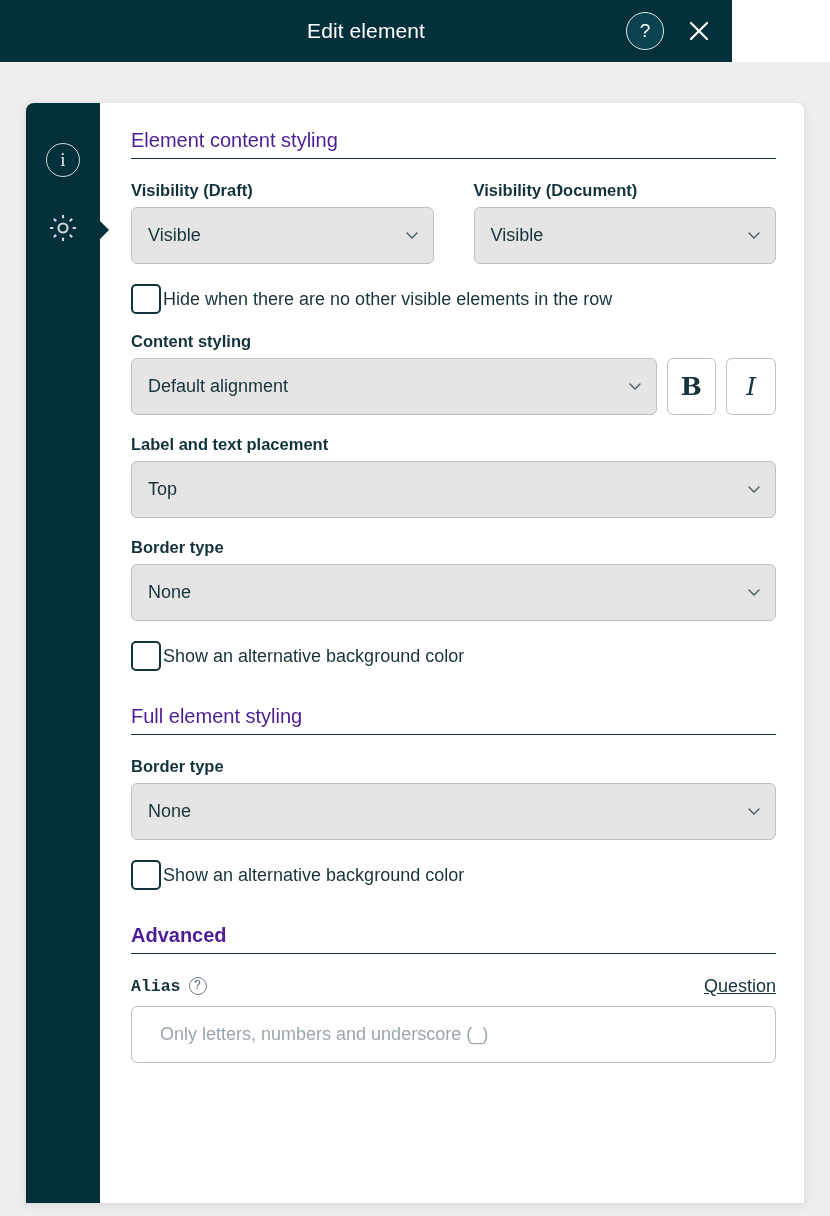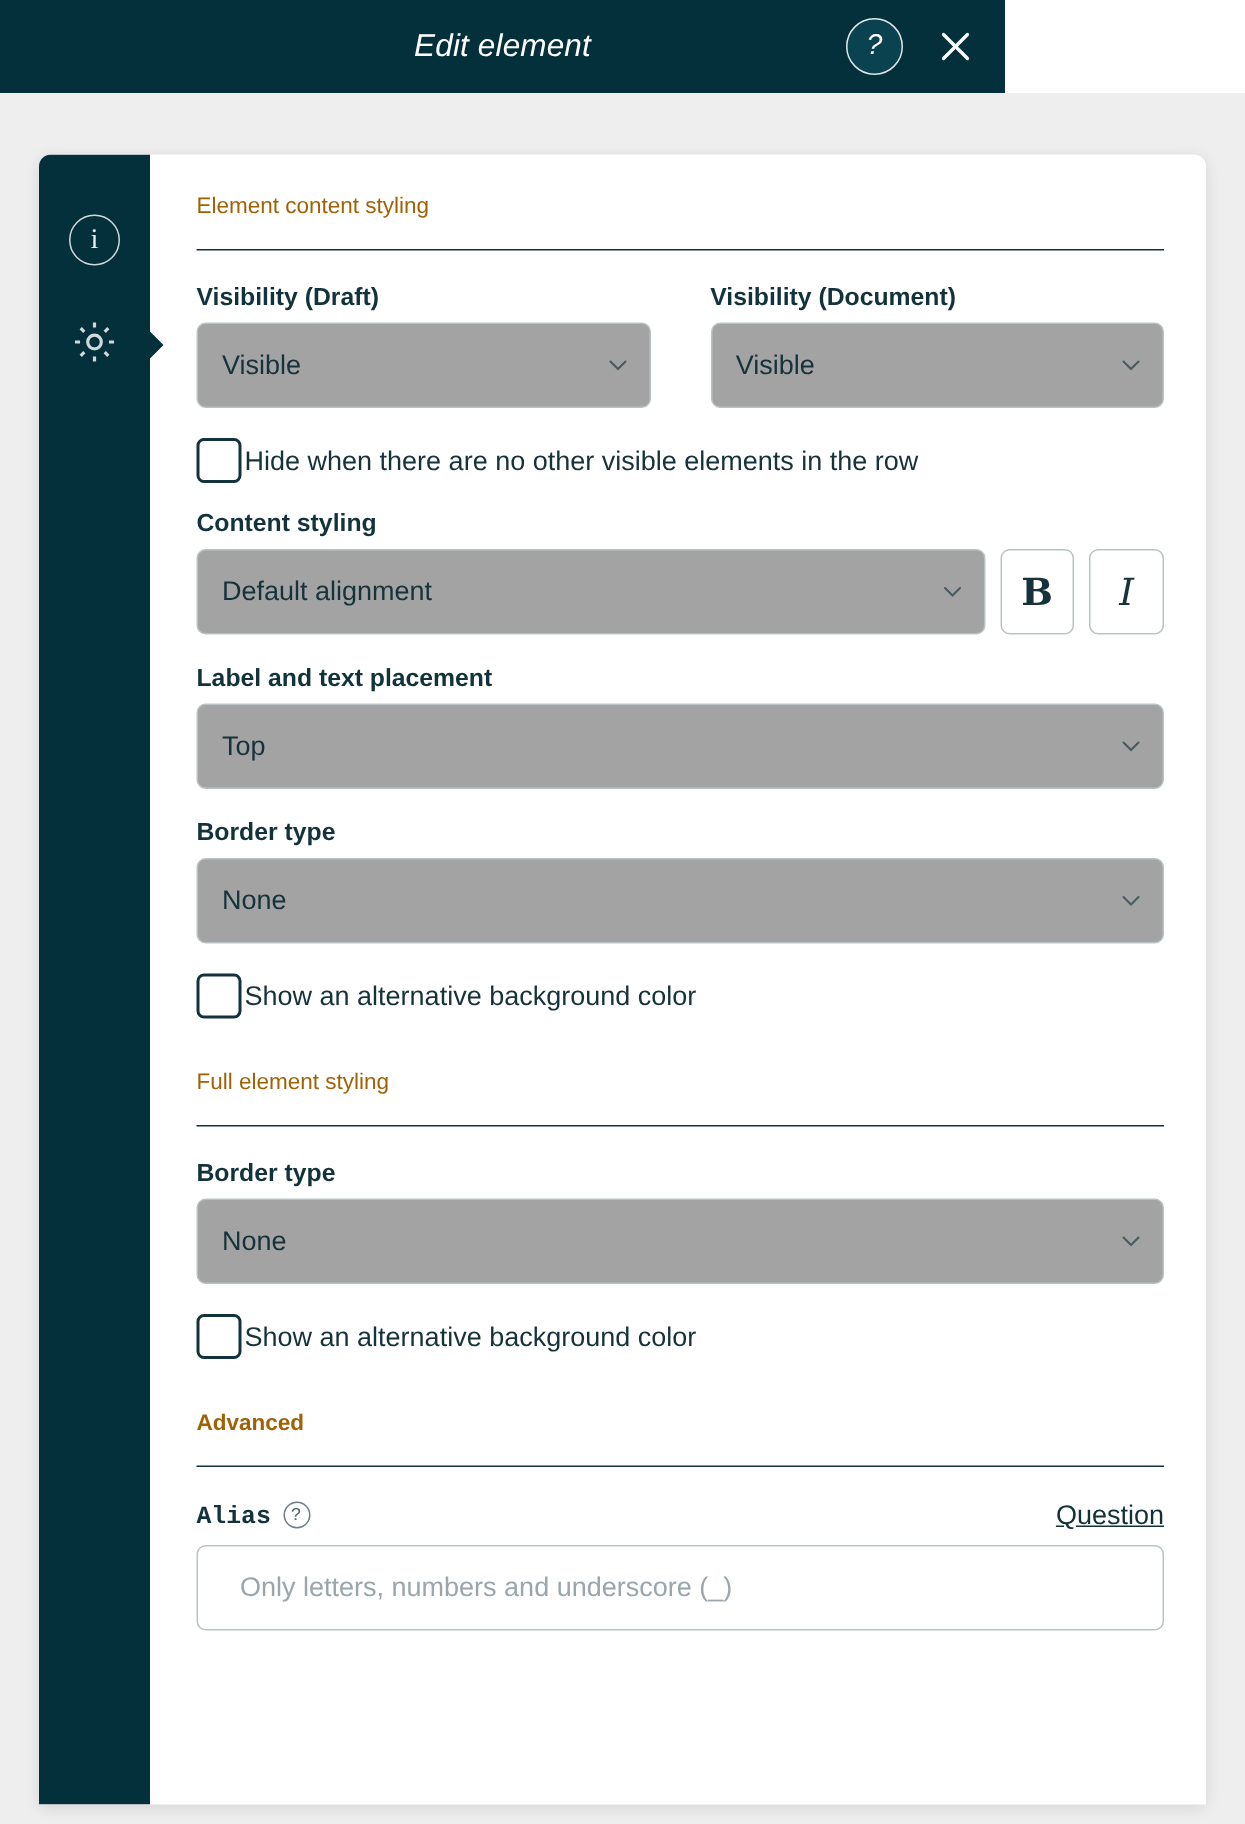--- a/index.html
+++ b/index.html
@@ -9,27 +9,26 @@
     width: 830px;
     height: 1216px;
     background: #ffffff;
     font-family: "Liberation Sans", sans-serif;
     overflow: hidden;
   }
 
   
   .topbar {
     position: relative;
-    width: 670px;
+    width: 732px;
     height: 62px;
     background: #04303c;
     display: flex;
     align-items: center;
     justify-content: center;
-    font-style: italic;
   }
   .topbar-title {
     color: #ffffff;
     font-size: 21px;
     font-weight: 400;
     letter-spacing: 0.1px;
   }
   .topbar-actions {
     position: absolute;
     right: 16px;
@@ -119,24 +118,24 @@
   }
 
   
   .content {
     flex: 1 1 auto;
     padding: 26px 28px 0 31px;
     overflow: hidden;
   }
 
   .section-head {
-    font-size: 15px;
+    font-size: 20px;
     font-weight: 400;
-    color: #a16207;
-    padding-bottom: 20px;
+    color: #4c1d95;
+    padding-bottom: 6px;
     border-bottom: 1.6px solid #12313a;
     margin: 0 0 22px 0;
   }
   .section-head.bold { font-weight: 700; }
   .section-head.mt { margin-top: 34px; }
 
   .label {
     font-size: 16.5px;
     font-weight: 700;
     color: #13333c;
@@ -147,21 +146,21 @@
     display: flex;
     gap: 40px;
   }
   .col { flex: 1 1 0; min-width: 0; }
 
   .select {
     position: relative;
     height: 57px;
     border: 1.4px solid #b9c3c6;
     border-radius: 6px;
-    background: #a3a3a3;
+    background: #e5e5e5;
     display: flex;
     align-items: center;
     padding: 0 42px 0 16px;
     font-size: 18px;
     color: #16323a;
     cursor: pointer;
     width: 100%;
   }
   .select .chev {
     position: absolute;

